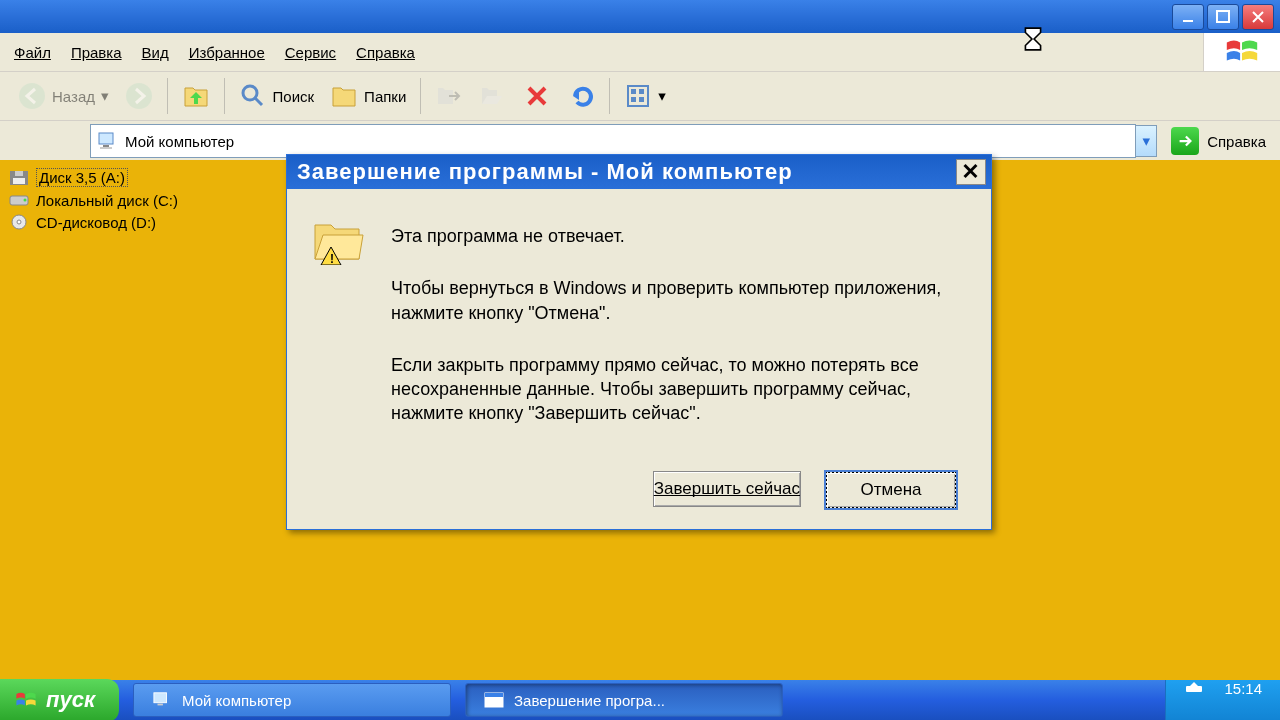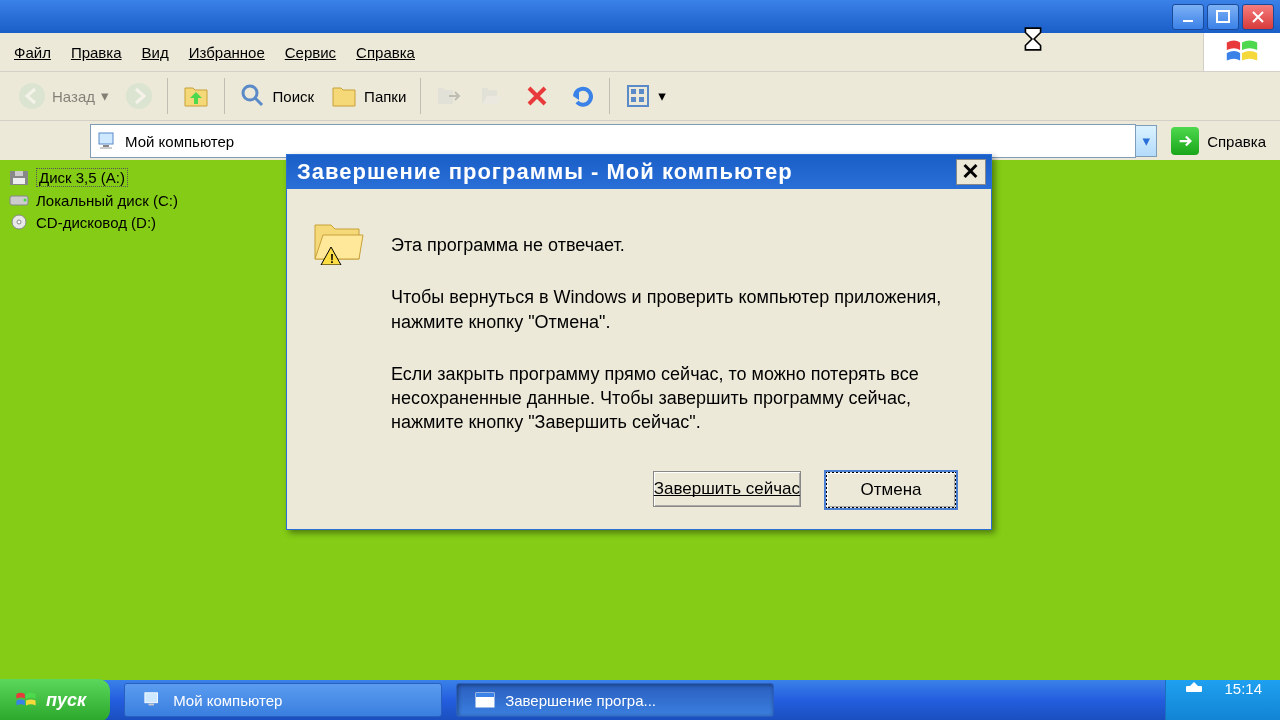--- a/index.html
+++ b/index.html
@@ -15,36 +15,36 @@
 .logo svg{width:38px;height:32px}
 .toolbar{height:48px;background:#ece9d8;border-bottom:1px solid #d4d0c8;display:flex;align-items:center;padding-left:10px}
 .tbtn{display:flex;align-items:center;gap:6px;padding:4px 8px;cursor:default}
 .tico{width:28px;height:28px;display:flex;align-items:center;justify-content:center}
 .tsep{width:1px;height:36px;background:#c0beb4;margin:0 6px}
 .addrbar{height:40px;background:#ece9d8;display:flex;align-items:center;padding-left:90px;border-bottom:1px solid #d4d0c8}
 .addrinput{flex:1;height:32px;border:1px solid #7f9db9;background:#fff;display:flex;align-items:center;padding:0 6px;position:relative}
 .addrdd{width:20px;height:30px;border:1px solid #7f9db9;border-left:none;background:linear-gradient(to bottom,#daf2ff,#b4dbfb);display:flex;align-items:center;justify-content:center}
 .gobtn{display:flex;align-items:center;gap:8px;padding:0 14px;height:32px;cursor:default}
 .gobtn .goico{width:28px;height:28px;background:linear-gradient(to bottom,#4dd84d,#1aa61a);border-radius:4px;display:flex;align-items:center;justify-content:center}
-.content{position:absolute;top:160px;left:0;right:0;bottom:40px;background:#84cc16}
+.content{position:absolute;top:160px;left:0;right:0;bottom:40px;background:#eab308}
 .tree{width:290px;padding:6px 8px}
 .tree-item{display:flex;align-items:center;gap:6px;padding:2px 0;cursor:default}
 .tree-item .tico2{width:22px;height:18px}
 .dialog{position:absolute;left:286px;top:154px;width:704px;height:374px;background:#ece9d8;border:1px solid #2a6fd8;box-shadow:3px 3px 6px rgba(0,0,0,0.4)}
 .dlg-title{height:34px;background:linear-gradient(to bottom,#1a5fc8,#2a6fd8);color:#fff;font-weight:bold;font-size:22px;display:flex;align-items:center;padding-left:10px;letter-spacing:1px}
 .dlg-close{margin-left:auto;width:28px;height:24px;background:#ece9d8;border:1px solid #888;margin-right:5px;display:flex;align-items:center;justify-content:center;color:#000;font-weight:bold;cursor:default}
 .dlg-body{padding:28px 36px 0 24px;display:flex;gap:24px}
 .dlg-icon{width:56px;flex-shrink:0}
 .dlg-text{flex:1;font-size:18px;line-height:1.35}
-.dlg-text p{margin:16px 0 28px 0}
+.dlg-text p{margin:7px 0 28px 0}
 .dlg-btns{position:absolute;bottom:20px;right:34px;display:flex;gap:24px}
 .dlg-btn{min-width:128px;height:34px;border:1px solid #888;background:#ece9d8;box-shadow:1px 1px 0 #fff inset,-1px -1px 0 #aaa inset;display:flex;align-items:center;justify-content:center;font-size:17px;cursor:default}
 .dlg-btn.default{border:2px dotted #000;outline:2px solid #4a7fd4;outline-offset:-1px}
 .taskbar{position:absolute;left:0;right:0;bottom:0;height:40px;background:linear-gradient(to bottom,#3a81e8,#245edf 50%,#1a4fbf);display:flex;align-items:center}
-.start{height:43px;background:linear-gradient(to bottom,#5bd85b,#2aa62a);color:#fff;font-style:italic;font-weight:bold;font-size:18px;padding:0 24px 0 14px;display:flex;align-items:center;gap:8px;border-radius:0 12px 12px 0;cursor:default}
+.start{height:43px;background:linear-gradient(to bottom,#5bd85b,#2aa62a);color:#fff;font-style:italic;font-weight:bold;font-size:22px;padding:0 24px 0 14px;display:flex;align-items:center;gap:8px;border-radius:0 12px 12px 0;cursor:default}
 .taskbtn{height:32px;margin-left:14px;background:linear-gradient(to bottom,#5a9cf0,#3a7fdf);border:1px solid #2a5fbf;border-radius:3px;color:#fff;display:flex;align-items:center;gap:10px;padding:0 18px;min-width:280px;cursor:default}
 .taskbtn.active{background:linear-gradient(to bottom,#2a5fbf,#3a7fdf);box-shadow:inset 1px 1px 4px rgba(0,0,0,0.4)}
 .tray{margin-left:auto;background:linear-gradient(to bottom,#1fa0f0,#1284d4);height:40px;display:flex;align-items:flex-start;padding:0 18px;color:#fff;gap:20px;border-left:1px solid #1a6fbf}
 .disabled{opacity:0.45}
 .sel{border:1px dotted #555;padding:0 2px}
 .busy{position:absolute;top:26px;right:234px;width:26px;height:26px}
 </style>
 </head>
 <body>
 

